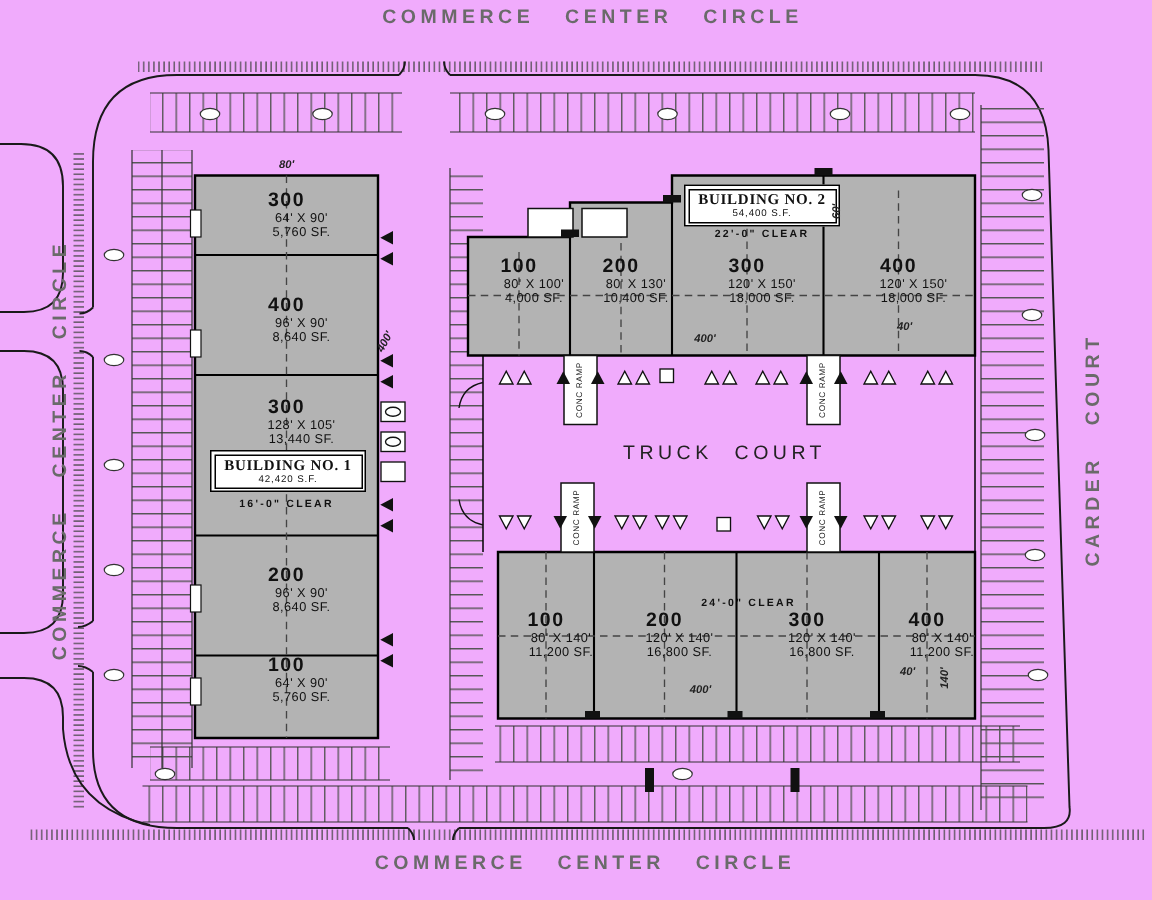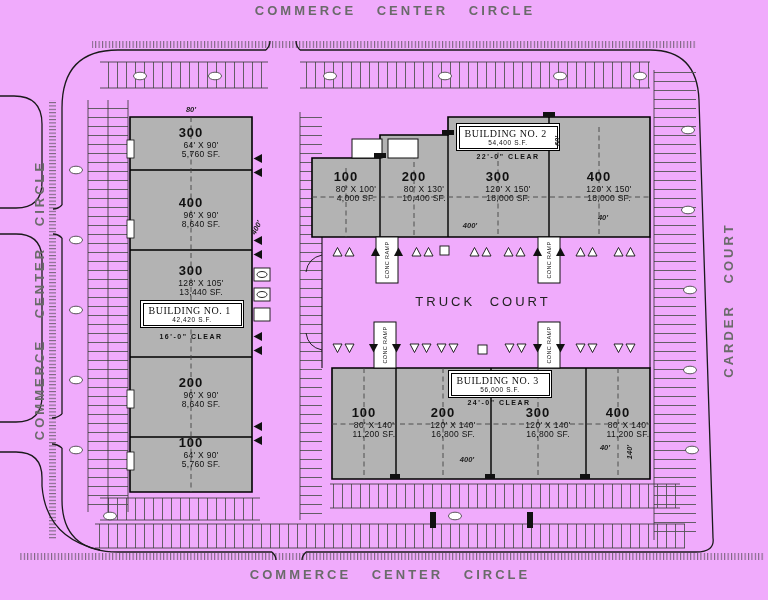--- a/index.html
+++ b/index.html
@@ -6,21 +6,21 @@
   .plan{position:relative;width:768px;height:600px;background:#f0abfc;overflow:hidden;
         font-family:"Liberation Sans",sans-serif;color:#111;}
   svg{position:absolute;left:0;top:0;}
   .txt{position:absolute;text-align:center;line-height:1.12;}
   .street{font-size:13px;font-weight:bold;letter-spacing:3px;word-spacing:14px;color:#6a6a6a;white-space:nowrap;}
   .vstreet{transform:translate(-50%,-50%) rotate(-90deg);transform-origin:center;}
   .unit .unum{font-size:13px;font-weight:bold;letter-spacing:1px;}
   .unit .udim,.unit .usf{font-size:8.5px;letter-spacing:0.3px;margin-left:20px;}
   .bbox{position:absolute;background:#fff;border:1.6px solid #000;}
   .bbox .in{border:1px solid #000;margin:1.5px;padding:1px 5px 2px;}
-  .bname{font-family:"Liberation Serif",serif;font-size:10px;font-weight:normal;letter-spacing:0.5px;white-space:nowrap;}
+  .bname{font-family:"Liberation Serif",serif;font-size:10px;font-weight:bold;letter-spacing:0.5px;text-align:center;white-space:nowrap;}
   .bsf{font-size:6.5px;letter-spacing:0.6px;text-align:center;}
   .clear{font-size:7px;font-weight:bold;letter-spacing:1.5px;}
   .court{font-size:13px;letter-spacing:3px;word-spacing:8px;color:#222;white-space:nowrap;}
   .ramp{font-size:5.5px;letter-spacing:0.4px;color:#222;transform:translate(-50%,-50%) rotate(-90deg);white-space:nowrap;}
   .dim{font-size:7.5px;font-style:italic;font-weight:bold;color:#222;white-space:nowrap;}
   .rot{transform:translate(-50%,-50%) rotate(-90deg);}
   .rot60{transform:translate(-50%,-50%) rotate(-62deg);}
 </style>
 </head>
 <body>
@@ -310,26 +310,20 @@
   <div class="unum">300</div>
   <div class="udim">120' X 140'</div>
   <div class="usf">16,800 SF.</div>
 </div>
 <div class="txt unit" style="left:576px;top:406px;width:84px;">
   <div class="unum">400</div>
   <div class="udim">80' X 140'</div>
   <div class="usf">11,200 SF.</div>
 </div>
 
-<div class="bbox" style="left:448px;top:370px;width:102px;">
-  <div class="in">
-    <div class="bname">BUILDING NO. 3</div>
-    <div class="bsf">56,000 S.F.</div>
-  </div>
-</div>
 <div class="txt clear" style="left:446px;top:399px;width:106px;">24'-0" CLEAR</div>
 
 <div class="txt court" style="left:388px;top:295px;width:190px;">TRUCK COURT</div>
 
 <div class="txt ramp" style="left:387px;top:260px;">CONC RAMP</div>
 <div class="txt ramp" style="left:549px;top:260px;">CONC RAMP</div>
 <div class="txt ramp" style="left:385px;top:345px;">CONC RAMP</div>
 <div class="txt ramp" style="left:549px;top:345px;">CONC RAMP</div>
 
 <div class="txt dim" style="left:176px;top:106px;width:30px;">80'</div>

